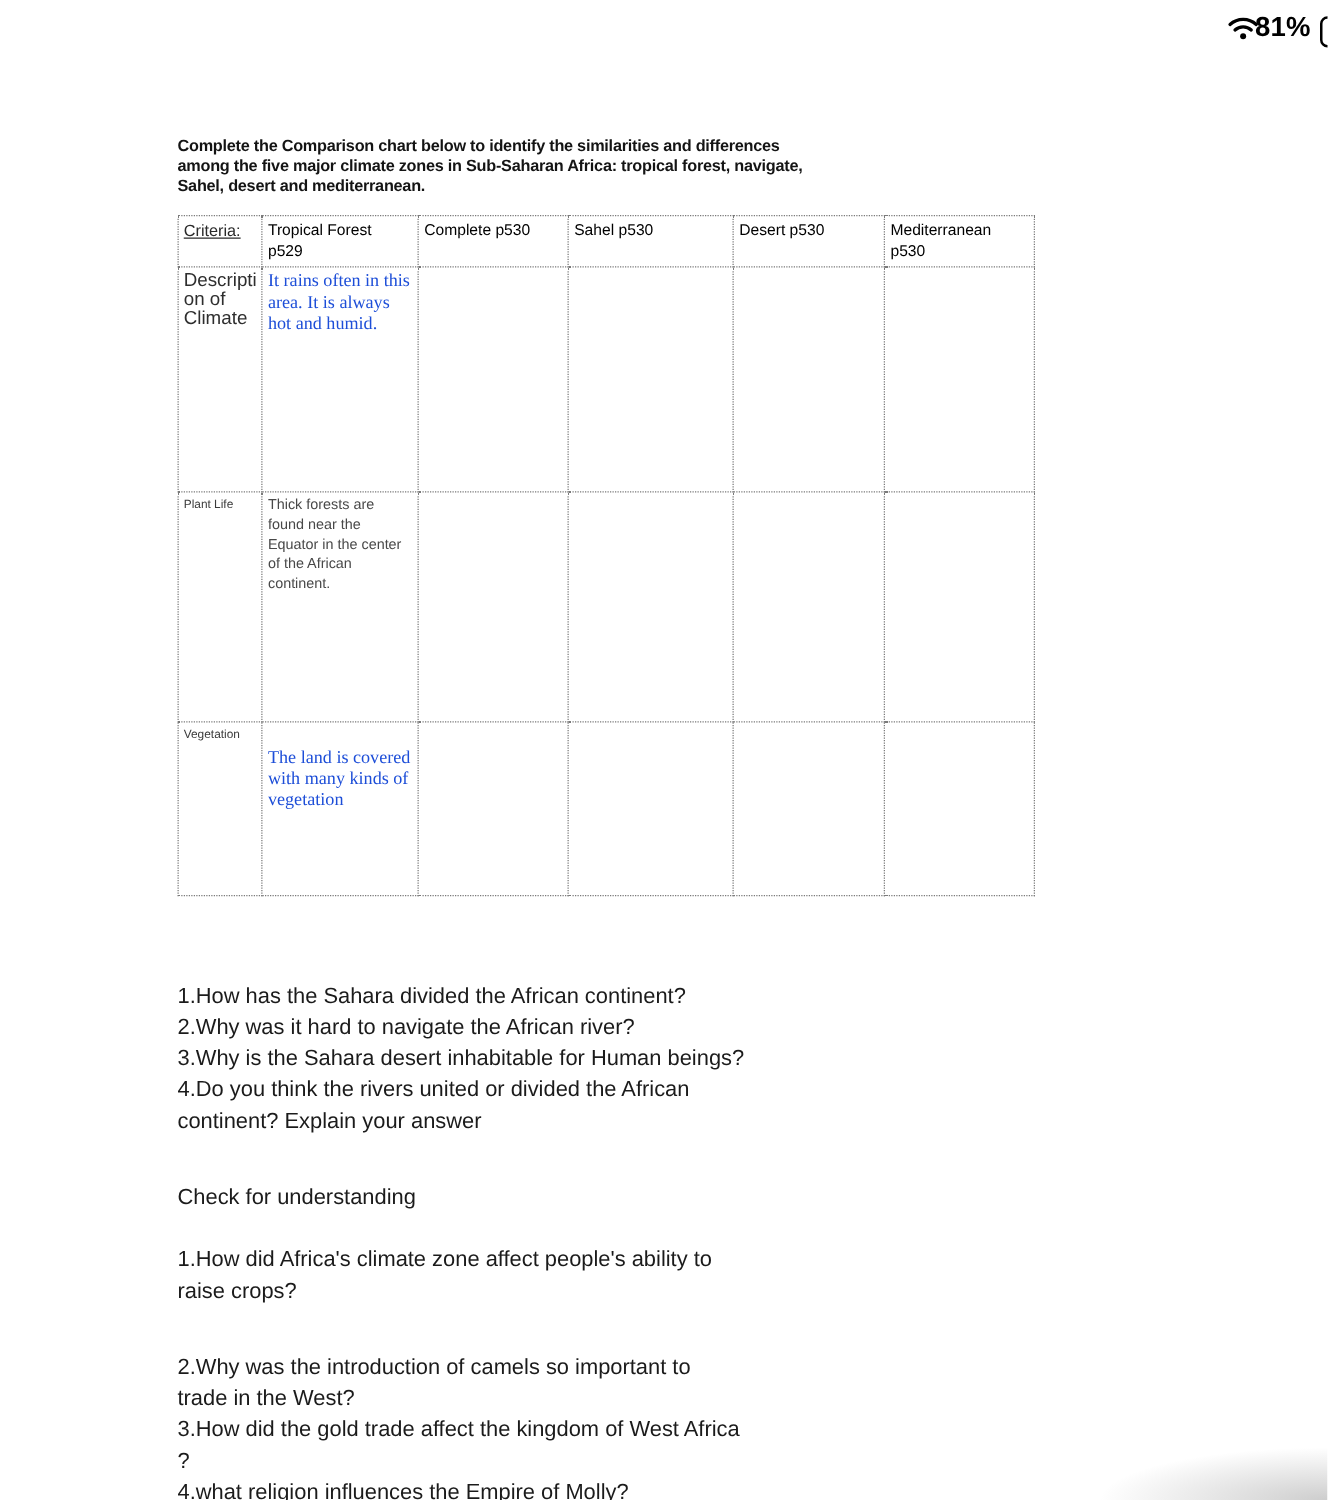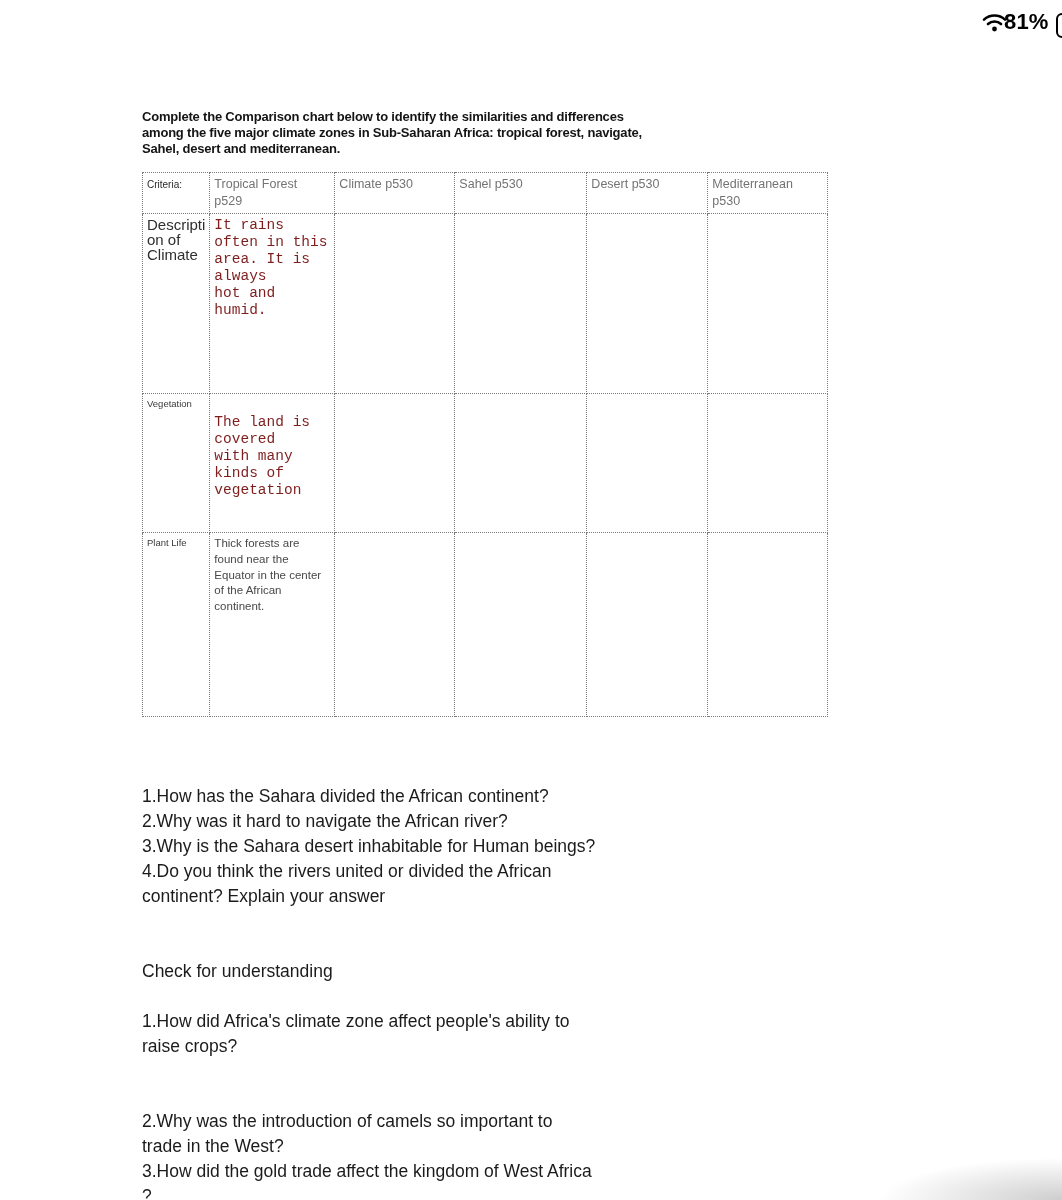--- a/index.html
+++ b/index.html
@@ -73,63 +73,64 @@
   table.comparison td {
     border: 1px dotted #7a7a7a;
     vertical-align: top;
     padding: 3px 4px;
     overflow: hidden;
     white-space: pre-line;
   }
   td.hdr {
     font-size: 12.5px;
     line-height: 17px;
-    color: #737373;
+    color: #000000;
   }
   td.crit {
-    font-size: 10px;
+    font-size: 13px;
     color: #2a2a2a;
+    text-decoration: underline;
   }
   td.rowlabel-lg {
     font-size: 15px;
     line-height: 15px;
     color: #2e2e2e;
   }
   td.rowlabel-sm {
     font-size: 9.5px;
     line-height: 13px;
     color: #3a3a3a;
     padding-top: 5px;
   }
   td.serif-cell {
-    font-family: Liberation Mono, monospace;
+    font-family: Liberation Serif, serif;
     font-size: 14.5px;
     line-height: 17px;
-    color: #7f1d1d;
+    color: #1d4ed8;
   }
   td.sans-cell {
     font-size: 11.5px;
     line-height: 15.8px;
     color: #484848;
     padding-top: 8px;
   }
 
   
   .questions {
     position: absolute;
     left: 142px;
     top: 759px;
     width: 560px;
     font-size: 17.5px;
     line-height: 25px;
     color: #1b1b1b;
     white-space: pre-line;
   }
   .questions .gap {
-    margin-top: 25px;
+    margin-top: 11px;
   }
 
   
   .corner-shade {
     position: absolute;
     right: 0;
     bottom: 0;
     width: 300px;
     height: 70px;
     background: radial-gradient(ellipse 260px 60px at 100% 100%, rgba(90,90,90,0.30), rgba(255,255,255,0) 70%);
@@ -160,56 +161,56 @@
     <col style="width:120px">
     <col style="width:132px">
     <col style="width:121px">
     <col style="width:120px">
   </colgroup>
   <tbody>
       <tr style="height:41px">
     <td class="hdr crit">Criteria:</td>
     <td class="hdr">Tropical Forest
 p529</td>
-    <td class="hdr">Climate p530</td>
+    <td class="hdr">Complete p530</td>
     <td class="hdr">Sahel p530</td>
     <td class="hdr">Desert p530</td>
     <td class="hdr">Mediterranean
 p530</td>
   </tr>
   <tr style="height:180px">
     <td class="rowlabel-lg">Descripti
 on of
 Climate</td>
     <td class="serif-cell">It rains often in this
 area. It is always
 hot and humid.</td>
     <td></td>
     <td></td>
     <td></td>
     <td></td>
   </tr>
-  <tr style="height:139px">
-    <td class="rowlabel-sm">Vegetation</td>
-    <td class="serif-cell">
-The land is covered
-with many kinds of
-vegetation</td>
-    <td></td>
-    <td></td>
-    <td></td>
-    <td></td>
-  </tr>
   <tr style="height:184px">
     <td class="rowlabel-sm">Plant Life</td>
     <td class="sans-cell">Thick forests are
 found near the
 Equator in the center
 of the African
 continent.</td>
+    <td></td>
+    <td></td>
+    <td></td>
+    <td></td>
+  </tr>
+  <tr style="height:139px">
+    <td class="rowlabel-sm">Vegetation</td>
+    <td class="serif-cell">
+The land is covered
+with many kinds of
+vegetation</td>
     <td></td>
     <td></td>
     <td></td>
     <td></td>
   </tr>
 </tbody>
   </table>
 
 <div class="questions">
   <div>1.How has the Sahara divided the African continent?

